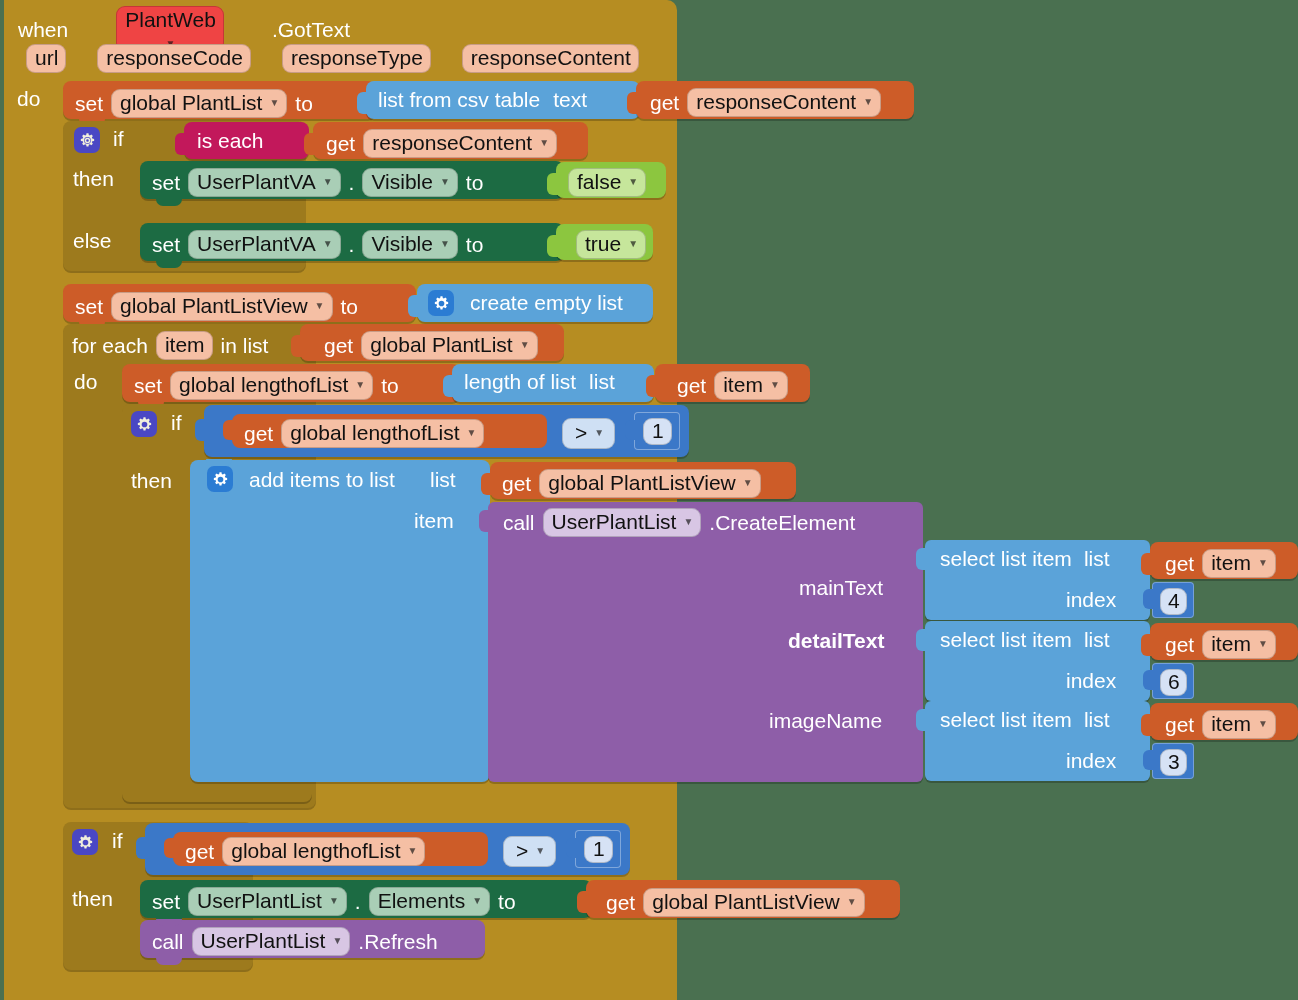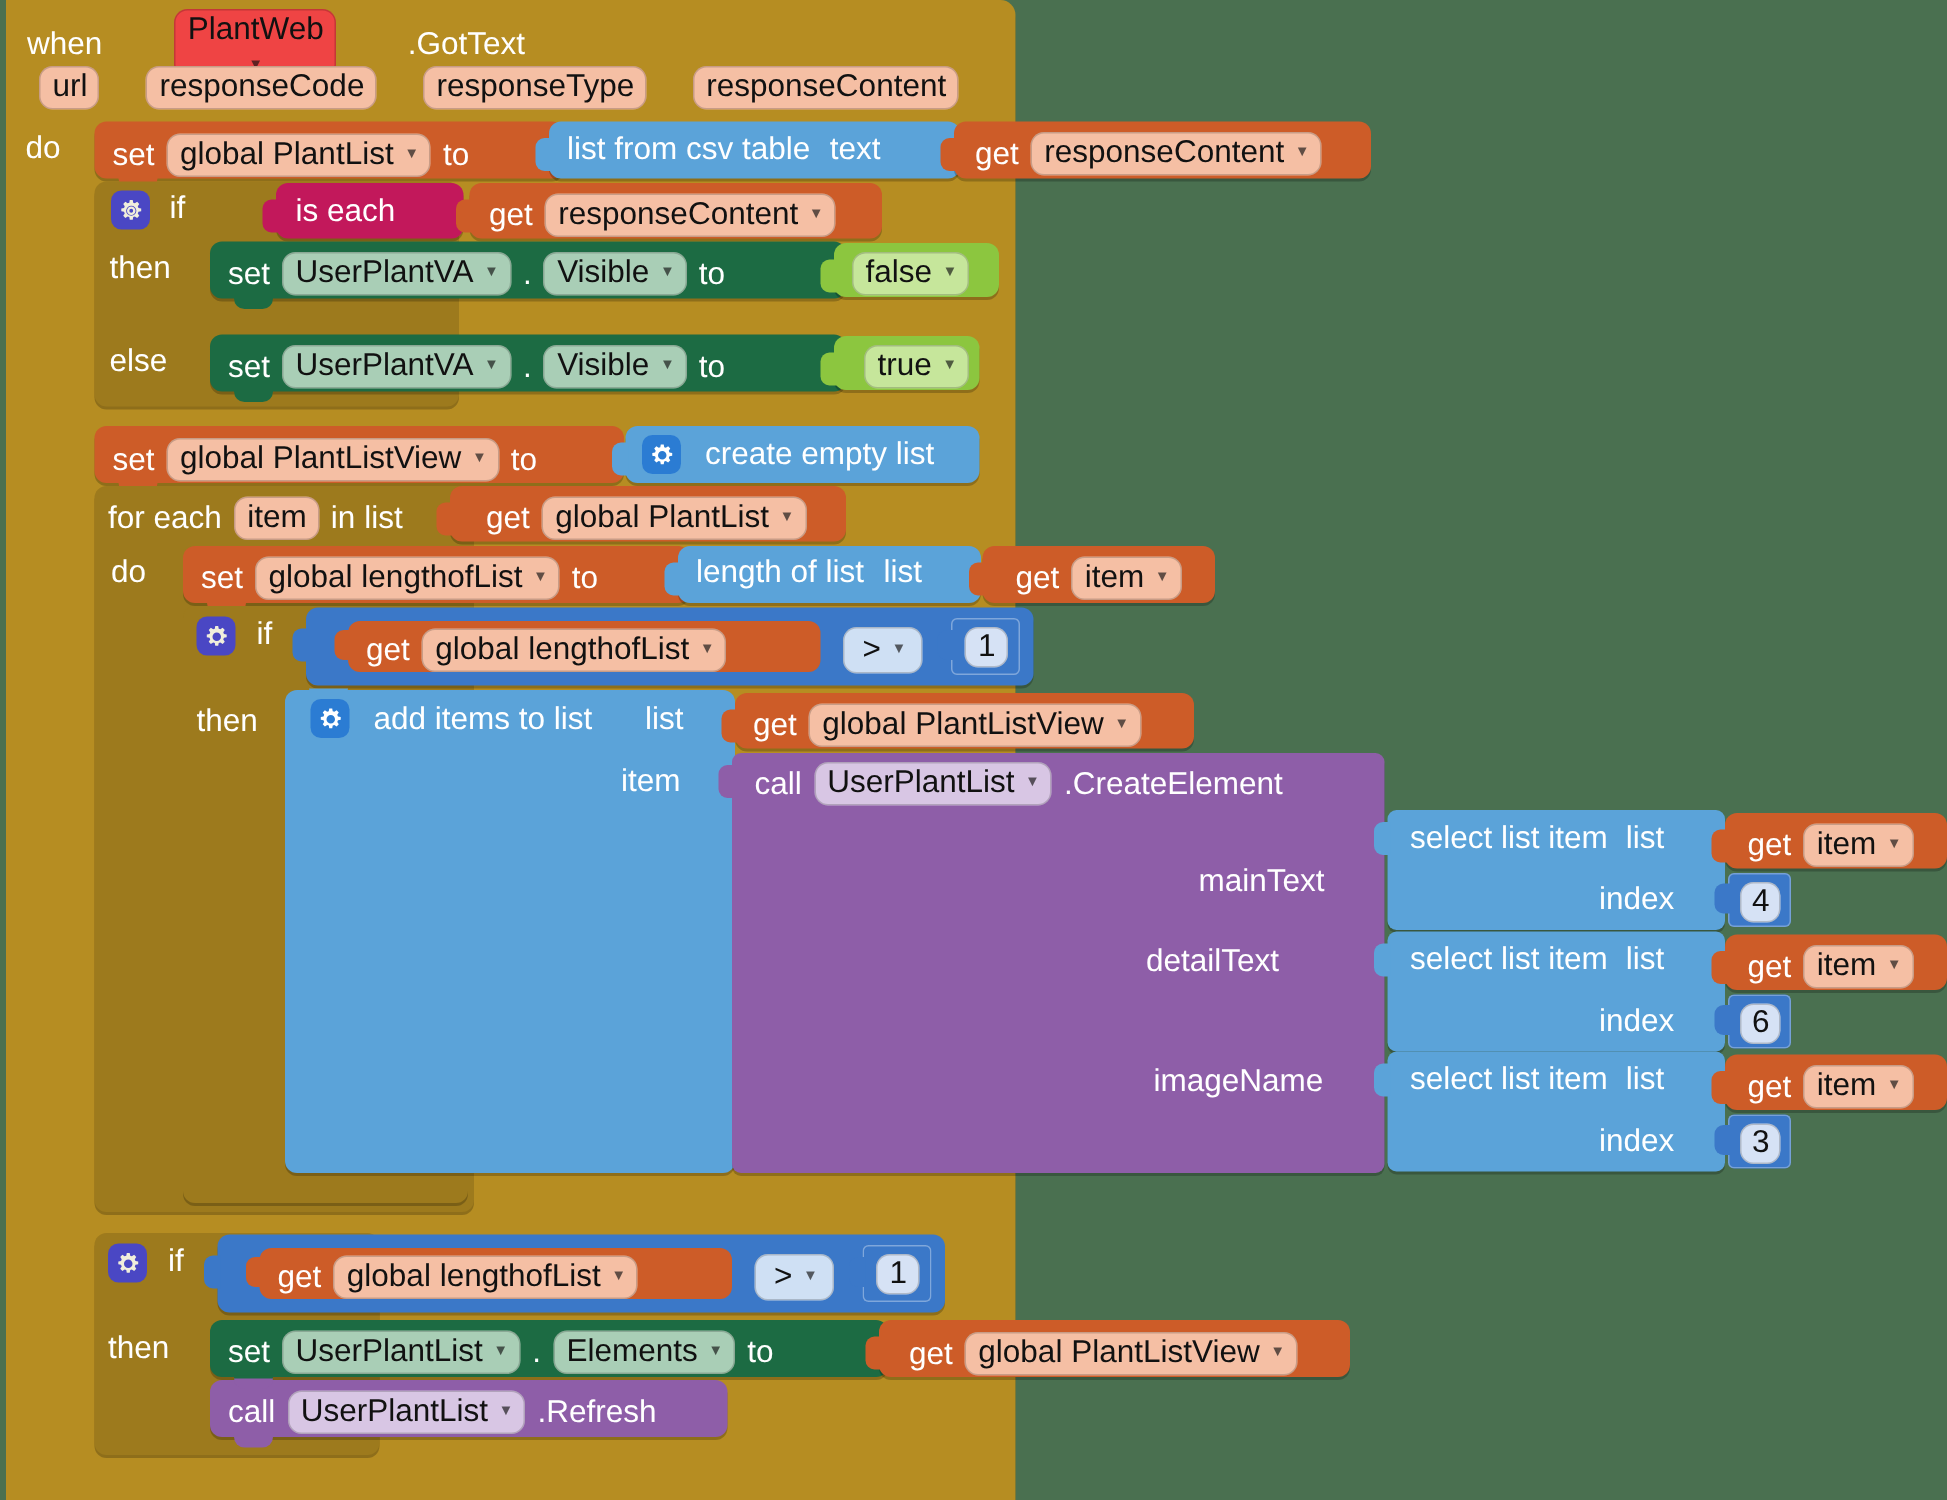--- a/index.html
+++ b/index.html
@@ -363,21 +363,21 @@
     </span>
   </div>
   <span class="lbl" style="position:absolute;left:1066px;top:589px;">index</span>
   <div class="blk c-blue" style="left:1152px;top:582px;width:42px;height:36px;border-radius:4px;box-shadow:inset 0 0 0 1px rgba(255,255,255,.3);">
     <div class="plug c-blue" style="top:7px;height:20px;"></div>
   </div>
   <span class="field f-num" style="position:absolute;left:1160px;top:588px;padding:1px 7px 2px 8px;">
     <span>4</span>
   </span>
 
-  <span class="lbl" style="position:absolute;left:764px;top:630px;">detailText</span>
+  <span class="lbl" style="position:absolute;left:788px;top:630px;font-weight:bold;">detailText</span>
   <div class="blk c-ltblue shadow" style="left:925px;top:621px;width:225px;height:80px;border-radius:6px;">
     <div class="plug c-ltblue" style="top:8px;"></div>
   </div>
   <div class="row" style="left:940px;top:629px;gap:12px;">
     <span class="lbl">select list item</span>
     <span class="lbl">list</span>
   </div>
   <div class="blk c-orange round shadow" style="left:1150px;top:623px;width:148px;height:37px;">
     <div class="plug c-orange"></div>
   </div>

